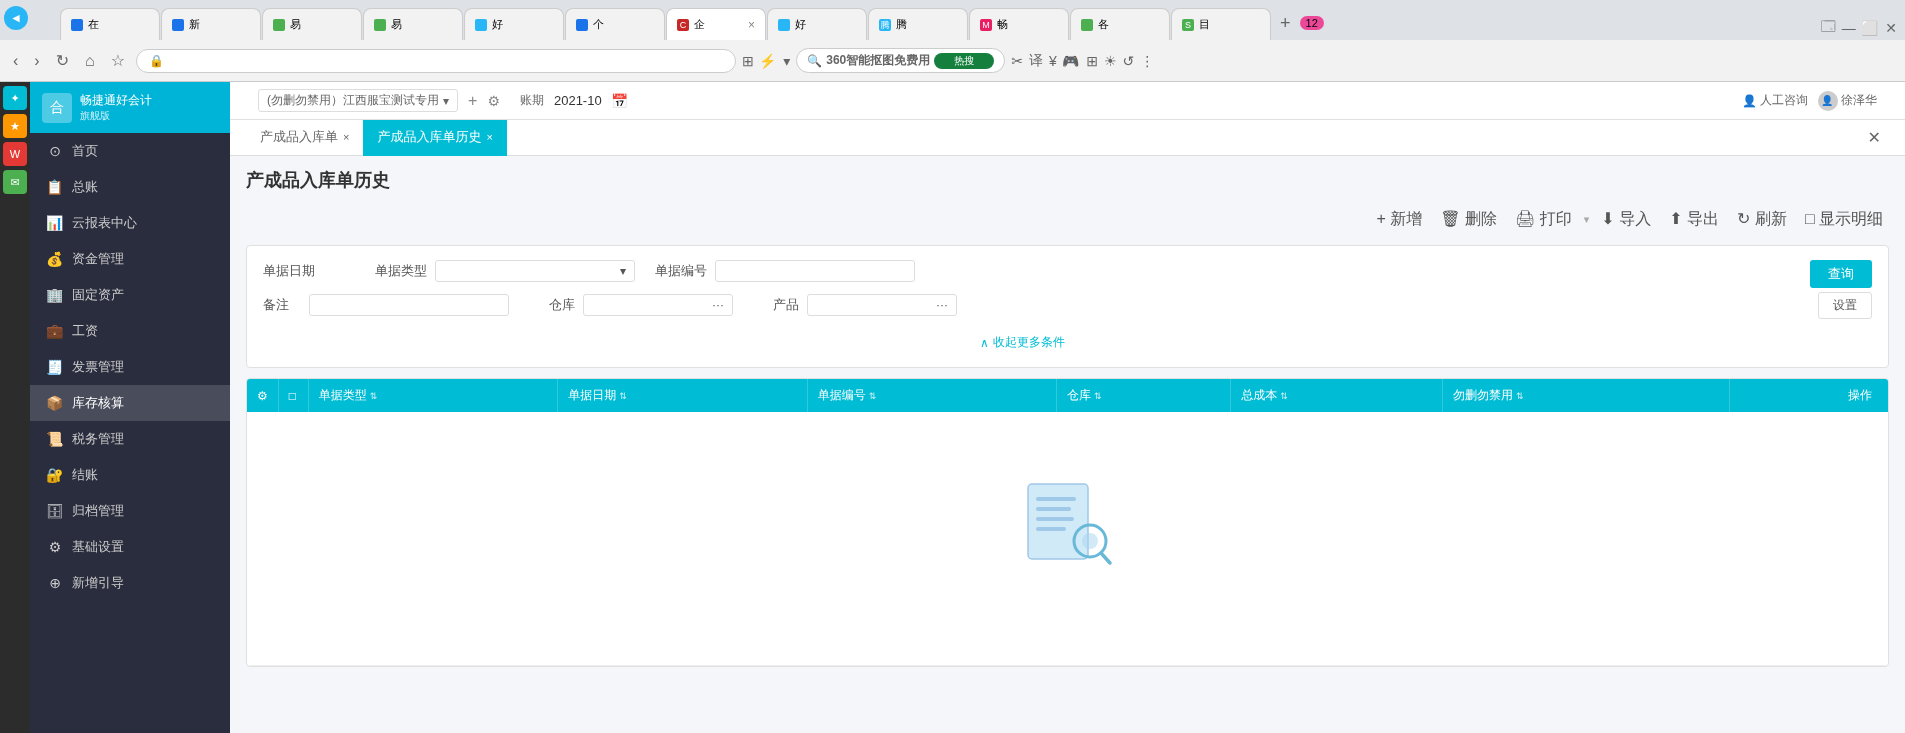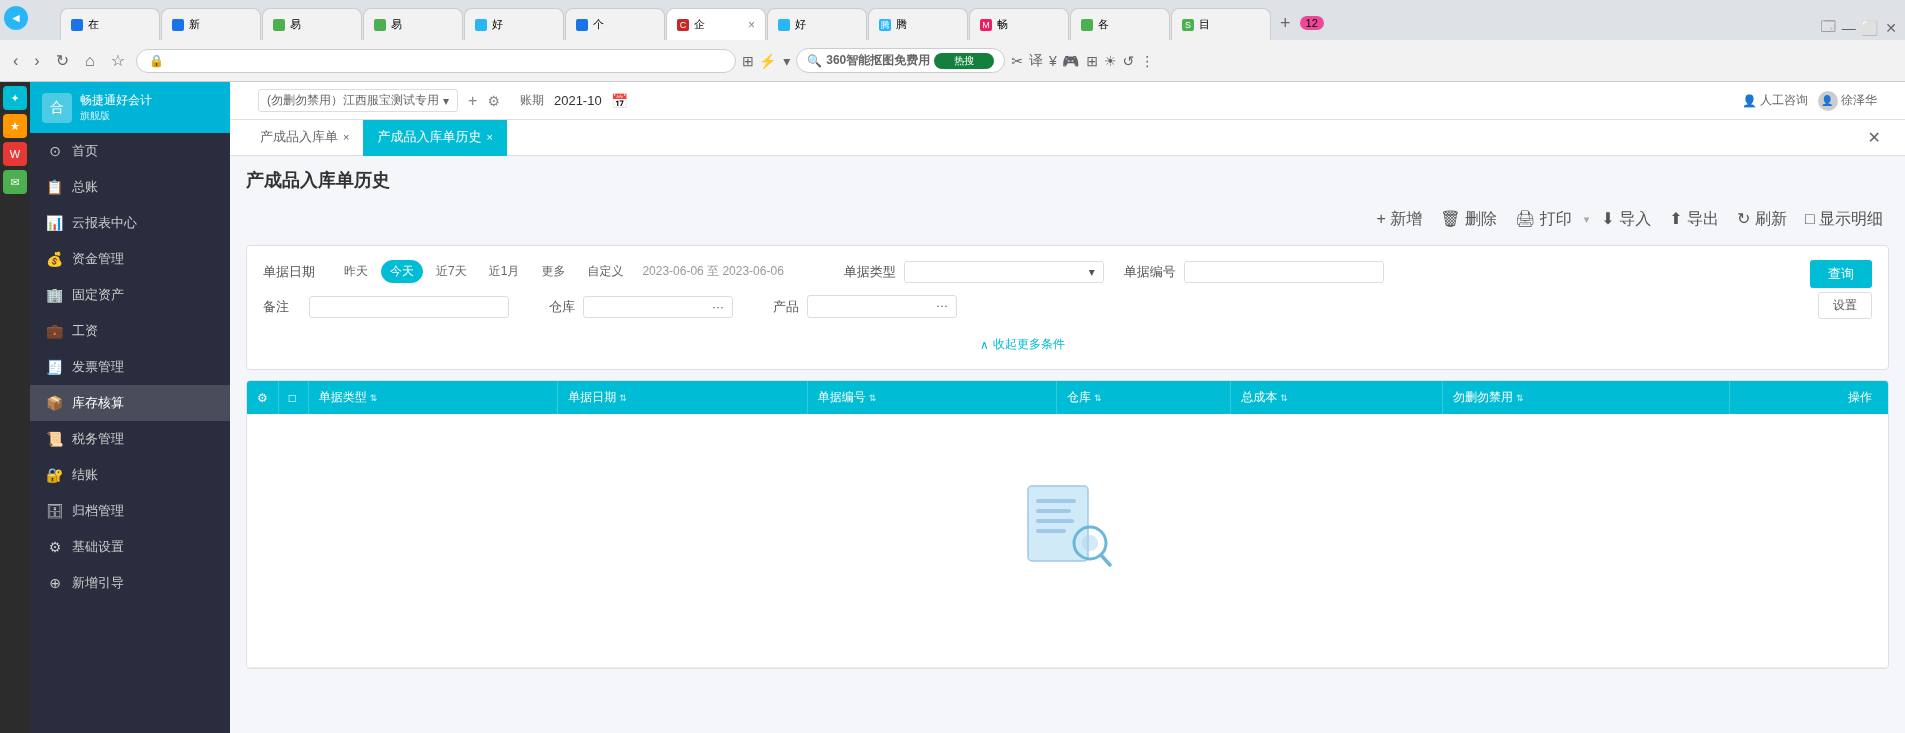--- a/index.html
+++ b/index.html
@@ -324,29 +324,20 @@
             <span class="toolbar-btn">↻ 刷新</span>
             <span class="toolbar-btn">□ 显示明细</span>
           </div>
 
           <div class="filter-area">
             <div style="display:flex;gap:10px;align-items:flex-start;">
               <div style="flex:1;">
 
                 <div class="filter-row">
                   <span class="filter-label">单据日期</span>
-                  <div class="date-range-btns">
-                    <span class="date-btn">昨天</span>
-                    <span class="date-btn active">今天</span>
-                    <span class="date-btn">近7天</span>
-                    <span class="date-btn">近1月</span>
-                    <span class="date-btn">更多</span>
-                    <span class="date-btn">自定义</span>
-                    <span class="date-display">2023-06-06 至 2023-06-06</span>
-                  </div>
                   <div style="margin-left:40px;display:flex;align-items:center;gap:8px;">
                     <span class="filter-label">单据类型</span>
                     <div class="filter-select" style="min-width:200px;">
                       <span style="flex:1;color:#aaa;"></span>
                       <span>▾</span>
                     </div>
                   </div>
                   <div style="display:flex;align-items:center;gap:8px;">
                     <span class="filter-label">单据编号</span>
                     <input class="filter-input" type="text" style="">
@@ -356,21 +347,21 @@
                 <div class="filter-row">
                   <span class="filter-label">备注</span>
                   <input class="filter-input" type="text" style="">
                   <div style="display:flex;align-items:center;gap:8px;margin-left:20px;">
                     <span class="filter-label">仓库</span>
                     <div class="filter-select2">
                       <span style="flex:1;"></span>
                       <span>···</span>
                     </div>
                   </div>
-                  <div style="display:flex;align-items:center;gap:8px;margin-left:20px;font-family:Liberation Serif, serif;">
+                  <div style="display:flex;align-items:center;gap:8px;margin-left:20px;">
                     <span class="filter-label">产品</span>
                     <div class="filter-select2">
                       <span style="flex:1;"></span>
                       <span>···</span>
                     </div>
                   </div>
                 </div>
 
 
                 <div class="collapse-btn">

